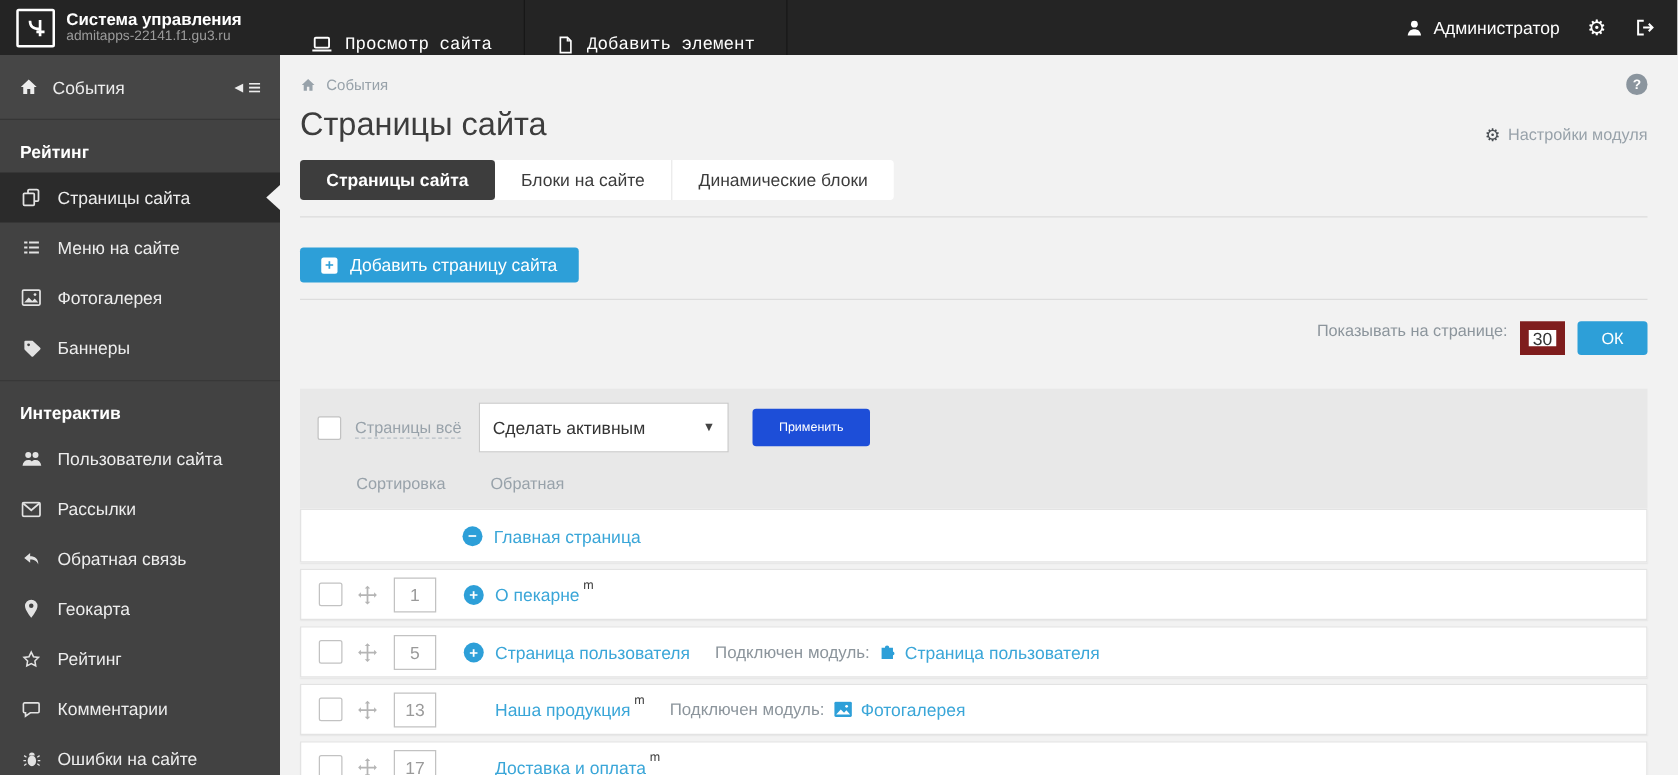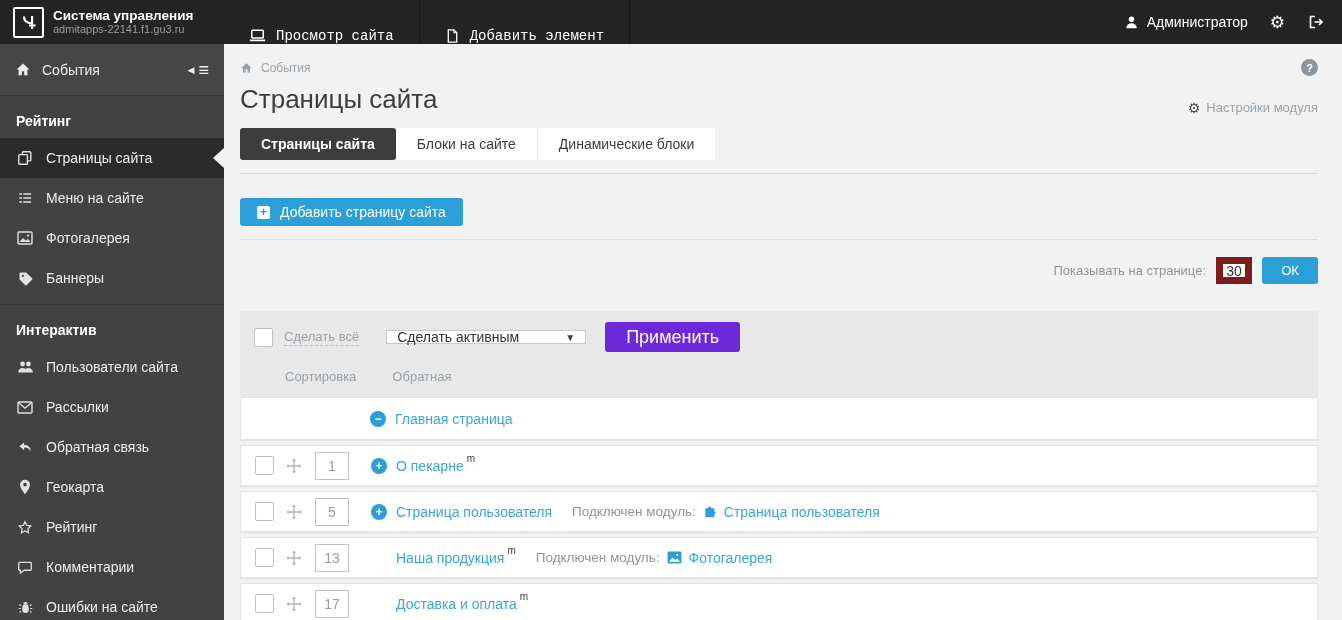--- a/index.html
+++ b/index.html
@@ -61,40 +61,40 @@
   .tab.active { background:#3d3d3d; color:#fff; font-weight:bold; border-radius:3px; border-right:none; }
   .tabs-divider { border-bottom:1px solid #dcdcdc; margin-top:13px; }
 
   .add-row { margin-top:24px; }
   .btn-add { display:inline-flex; align-items:center; gap:10px; background:#2d9fd8; color:#fff;
              font-size:14px; height:28px; padding:0 17px; border:none; border-radius:3px; cursor:pointer; }
   .plus-box { width:13px; height:13px; background:#fff; color:#2d9fd8; border-radius:2px;
               font-size:12px; font-weight:bold; line-height:13px; text-align:center; }
   .mid-divider { border-bottom:1px solid #ddd; margin-top:13px; }
 
-  .perpage-row { display:flex; align-items:center; justify-content:flex-end; gap:10px;
+  .perpage-row { display:flex; align-items:flex-start; justify-content:flex-end; gap:10px;
                  margin-top:17px; font-size:13px; color:#8c959c; }
   .perpage-input { width:36px; height:27px; border:7px solid #7f1d1d; text-align:center;
                    font-size:14px; color:#333; background:#fff; font-family:inherit; }
   .btn-ok { background:#2d9fd8; color:#fff; border:none; border-radius:3px; height:27px;
             width:56px; font-size:13px; cursor:pointer; font-family:inherit; }
 
   .panel { margin-top:27px; }
   .panel-head { background:#e8e8e8; padding:11px 14px 0; }
   .toolbar { display:flex; align-items:center; }
   input[type=checkbox] { appearance:none; -webkit-appkit-appearance:none; -webkit-appearance:none;
       width:19px; height:19px; background:#fff; border:1px solid #c2c2c2; border-radius:2px;
       cursor:pointer; flex:none; }
   .select-all { margin-left:11px; color:#98a2aa; font-size:13px; border-bottom:1px dashed #b6bec5;
                 padding-bottom:1px; cursor:pointer; }
-  .select { width:200px; height:14px; background:#fff; border:1px solid #c9c9c9; display:flex;
-            align-items:center; padding:0 10px; font-size:14px; color:#333; margin-left:27px; cursor:pointer; }
+  .select { width:200px; height:40px; background:#fff; border:1px solid #c9c9c9; display:flex;
+            align-items:center; padding:0 10px; font-size:14px; color:#333; margin-left:14px; cursor:pointer; }
   .caret { margin-left:auto; font-size:10px; color:#444; }
-  .btn-apply { background:#6d28d9; color:#fff; border:none; border-radius:3px; height:30px;
-               padding:0 21px; font-size:18px; margin-left:19px; cursor:pointer; font-family:inherit; }
+  .btn-apply { background:#1d4ed8; color:#fff; border:none; border-radius:3px; height:30px;
+               padding:0 21px; font-size:10px; margin-left:19px; cursor:pointer; font-family:inherit; }
   .cols { display:flex; color:#98a2aa; font-size:13px; padding:17px 0 13px; }
   .col-sort { margin-left:31px; }
   .col-name { margin-left:36px; }
 
   .row { background:#fff; height:41px; display:flex; align-items:center; padding:0 14px;
          margin-top:5px; border:1px solid #e3e3e3; box-shadow:0 1px 1px rgba(0,0,0,0.05); }
   .row.root { height:43px; margin-top:0; padding-left:129px; }
   .move-ico { color:#b5b5b5; margin-left:12px; flex:none; cursor:grab; }
   .sort-input { width:34px; height:28px; border:1px solid #c2c2c2; text-align:center; color:#9a9a9a;
                 font-size:14px; background:#fff; margin-left:13px; font-family:inherit; }
@@ -322,21 +322,21 @@
     <div class="perpage-row">
       <span>Показывать на странице:</span>
       <input class="perpage-input" value="30" style="">
       <button class="btn-ok">ОК</button>
     </div>
 
     <div class="panel">
       <div class="panel-head">
         <div class="toolbar">
           <input type="checkbox" style="">
-          <span class="select-all">Сделать всё</span>
+          <span class="select-all">Страницы всё</span>
           <div class="select">
             <span>Сделать активным</span>
             <span class="caret">▼</span>
           </div>
           <button class="btn-apply">Применить</button>
         </div>
         <div class="cols">
           <span class="col-sort">Сортировка</span>
           <span class="col-name">Обратная</span>
         </div>

